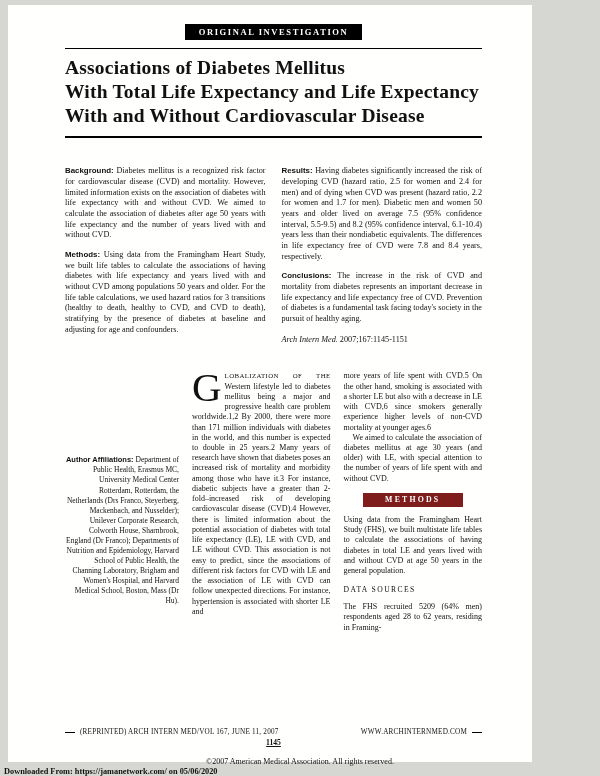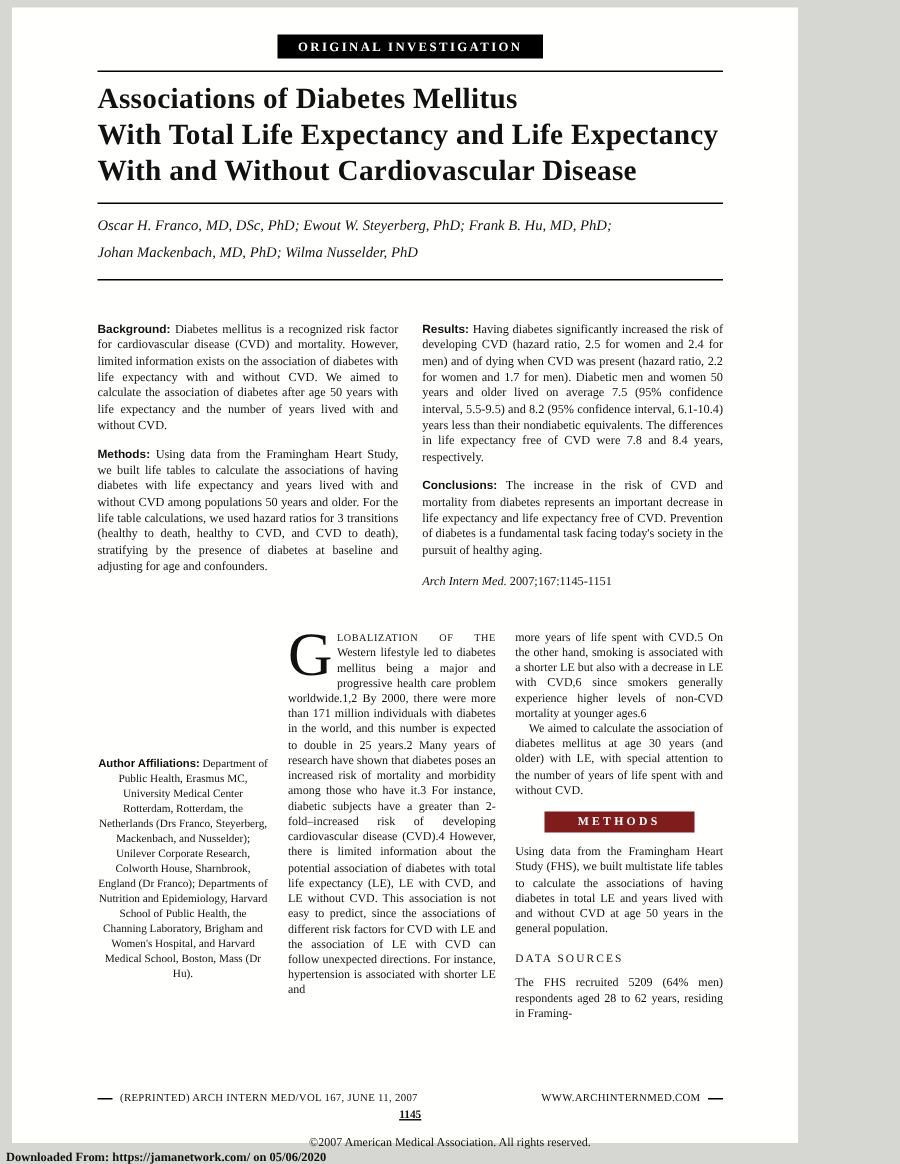--- a/index.html
+++ b/index.html
@@ -29,21 +29,21 @@
   h1.title span { display: block; }
   .authors { font-style: italic; font-size: 9.8px; line-height: 1.85; margin: 6px 0 7px; }
   .authors span { display: block; }
   .abstract { display: flex; gap: 16px; margin-top: 28px; font-size: 8.2px; line-height: 1.3; text-align: justify; }
   .abs-col { flex: 1 1 0; min-width: 0; }
   .abs-para { margin: 0 0 9px; }
   .abs-label { font-family: "Liberation Sans", sans-serif; font-weight: bold; font-size: 7.9px; }
   .citation { margin-top: 10px; font-size: 8.2px; text-align: left; }
   .citation .it { font-style: italic; }
   .bodycols { display: flex; gap: 13px; margin-top: 18px; font-size: 8px; line-height: 1.28; text-align: justify; }
-  .col-aff { flex: 0 0 114px; text-align: center; }
+  .col-aff { flex: 0 0 114px; text-align: right; }
   .col { flex: 1 1 0; min-width: 0; }
   .affil { margin-top: 84px; font-size: 7.5px; line-height: 1.34; }
   .affil-label { font-family: "Liberation Sans", sans-serif; font-weight: bold; }
   .dropcap { float: left; font-size: 41px; line-height: 33px; padding-right: 3px; }
   .lead { font-size: 6.8px; letter-spacing: 0.4px; }
   .bp { margin: 0; }
   .indent { text-indent: 9px; }
   .methods-bar {
     background: #7f1d1d; color: #fff; text-align: center;
     font-size: 7.8px; font-weight: bold; letter-spacing: 2.2px;
@@ -71,24 +71,20 @@
   <hr class="rule">
 
   <h1 class="title">
     <span>Associations of Diabetes Mellitus</span>
     <span>With Total Life Expectancy and Life Expectancy</span>
     <span>With and Without Cardiovascular Disease</span>
   </h1>
 
   <hr class="rule">
 
-  <div class="authors">
-    <span>Oscar H. Franco, MD, DSc, PhD; Ewout W. Steyerberg, PhD; Frank B. Hu, MD, PhD;</span>
-    <span>Johan Mackenbach, MD, PhD; Wilma Nusselder, PhD</span>
-  </div>
 
   <hr class="rule">
 
   <div class="abstract">
     <div class="abs-col">
       <p class="abs-para"><span class="abs-label">Background:</span> <span>Diabetes mellitus is a recognized risk factor for cardiovascular disease (CVD) and mortality. However, limited information exists on the association of diabetes with life expectancy with and without CVD. We aimed to calculate the association of diabetes after age 50 years with life expectancy and the number of years lived with and without CVD.</span></p>
       <p class="abs-para"><span class="abs-label">Methods:</span> <span>Using data from the Framingham Heart Study, we built life tables to calculate the associations of having diabetes with life expectancy and years lived with and without CVD among populations 50 years and older. For the life table calculations, we used hazard ratios for 3 transitions (healthy to death, healthy to CVD, and CVD to death), stratifying by the presence of diabetes at baseline and adjusting for age and confounders.</span></p>
     </div>
     <div class="abs-col">
       <p class="abs-para"><span class="abs-label">Results:</span> <span>Having diabetes significantly increased the risk of developing CVD (hazard ratio, 2.5 for women and 2.4 for men) and of dying when CVD was present (hazard ratio, 2.2 for women and 1.7 for men). Diabetic men and women 50 years and older lived on average 7.5 (95% confidence interval, 5.5-9.5) and 8.2 (95% confidence interval, 6.1-10.4) years less than their nondiabetic equivalents. The differences in life expectancy free of CVD were 7.8 and 8.4 years, respectively.</span></p>

